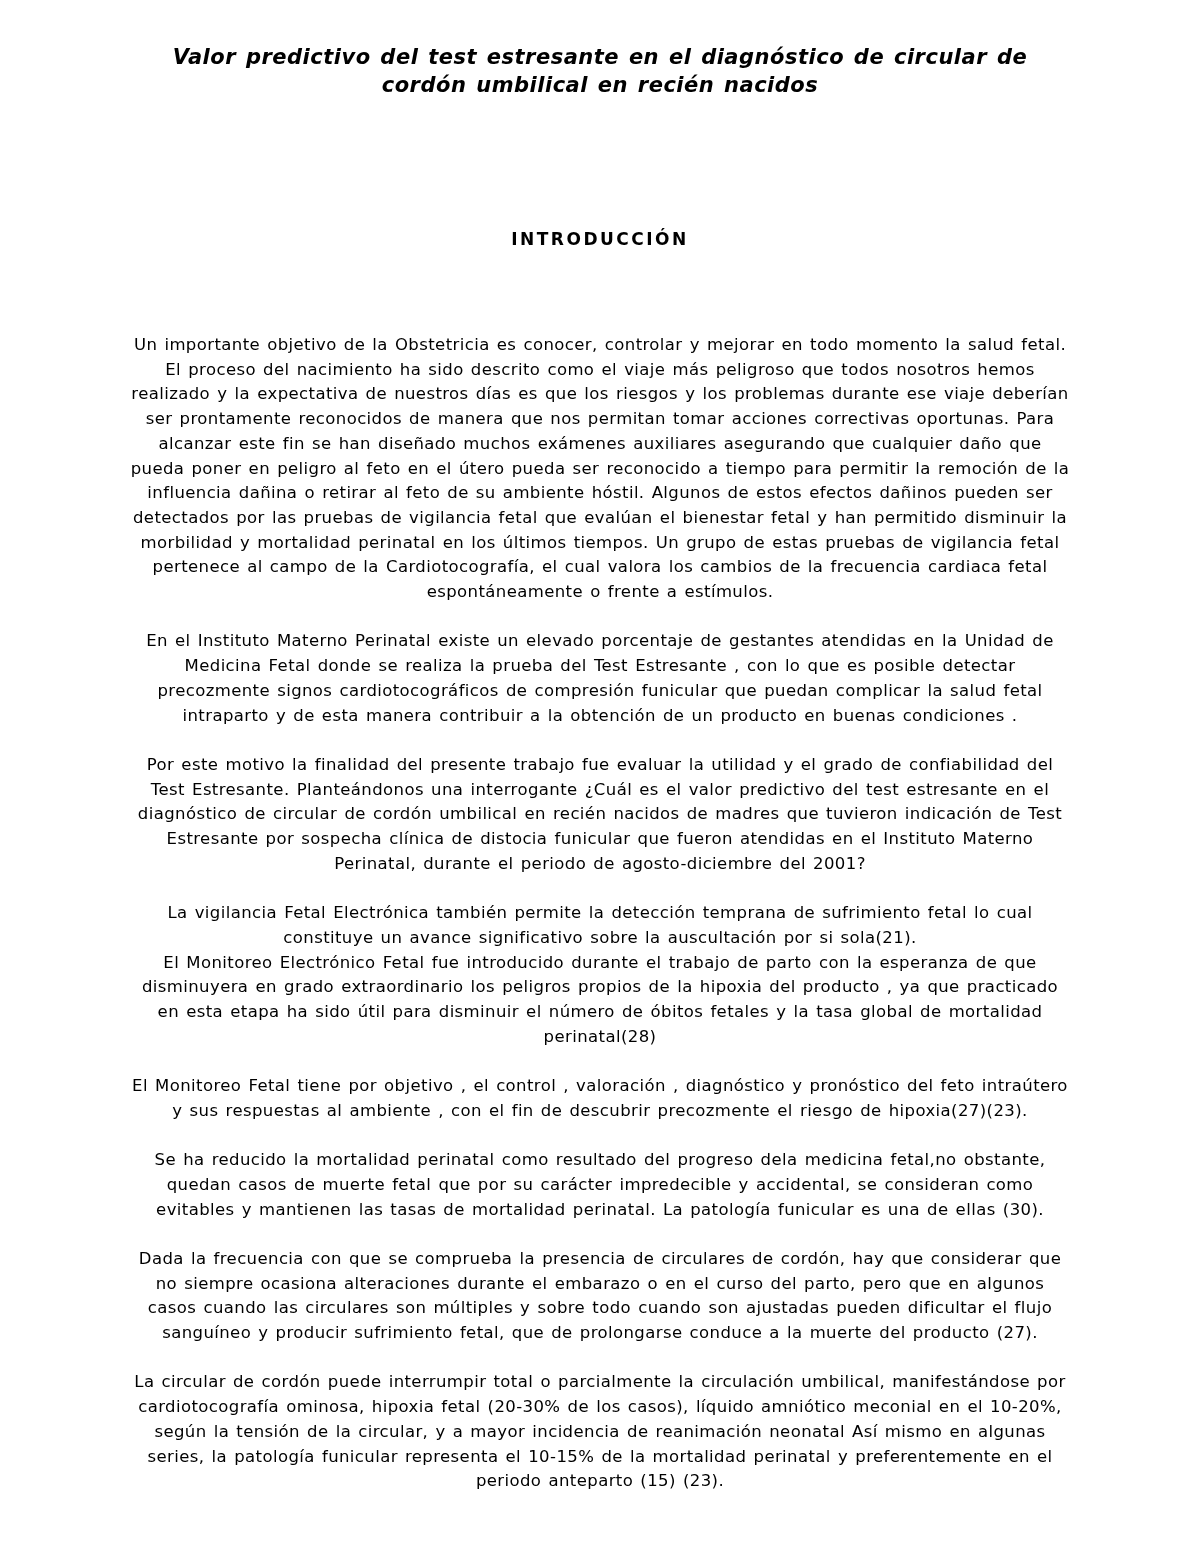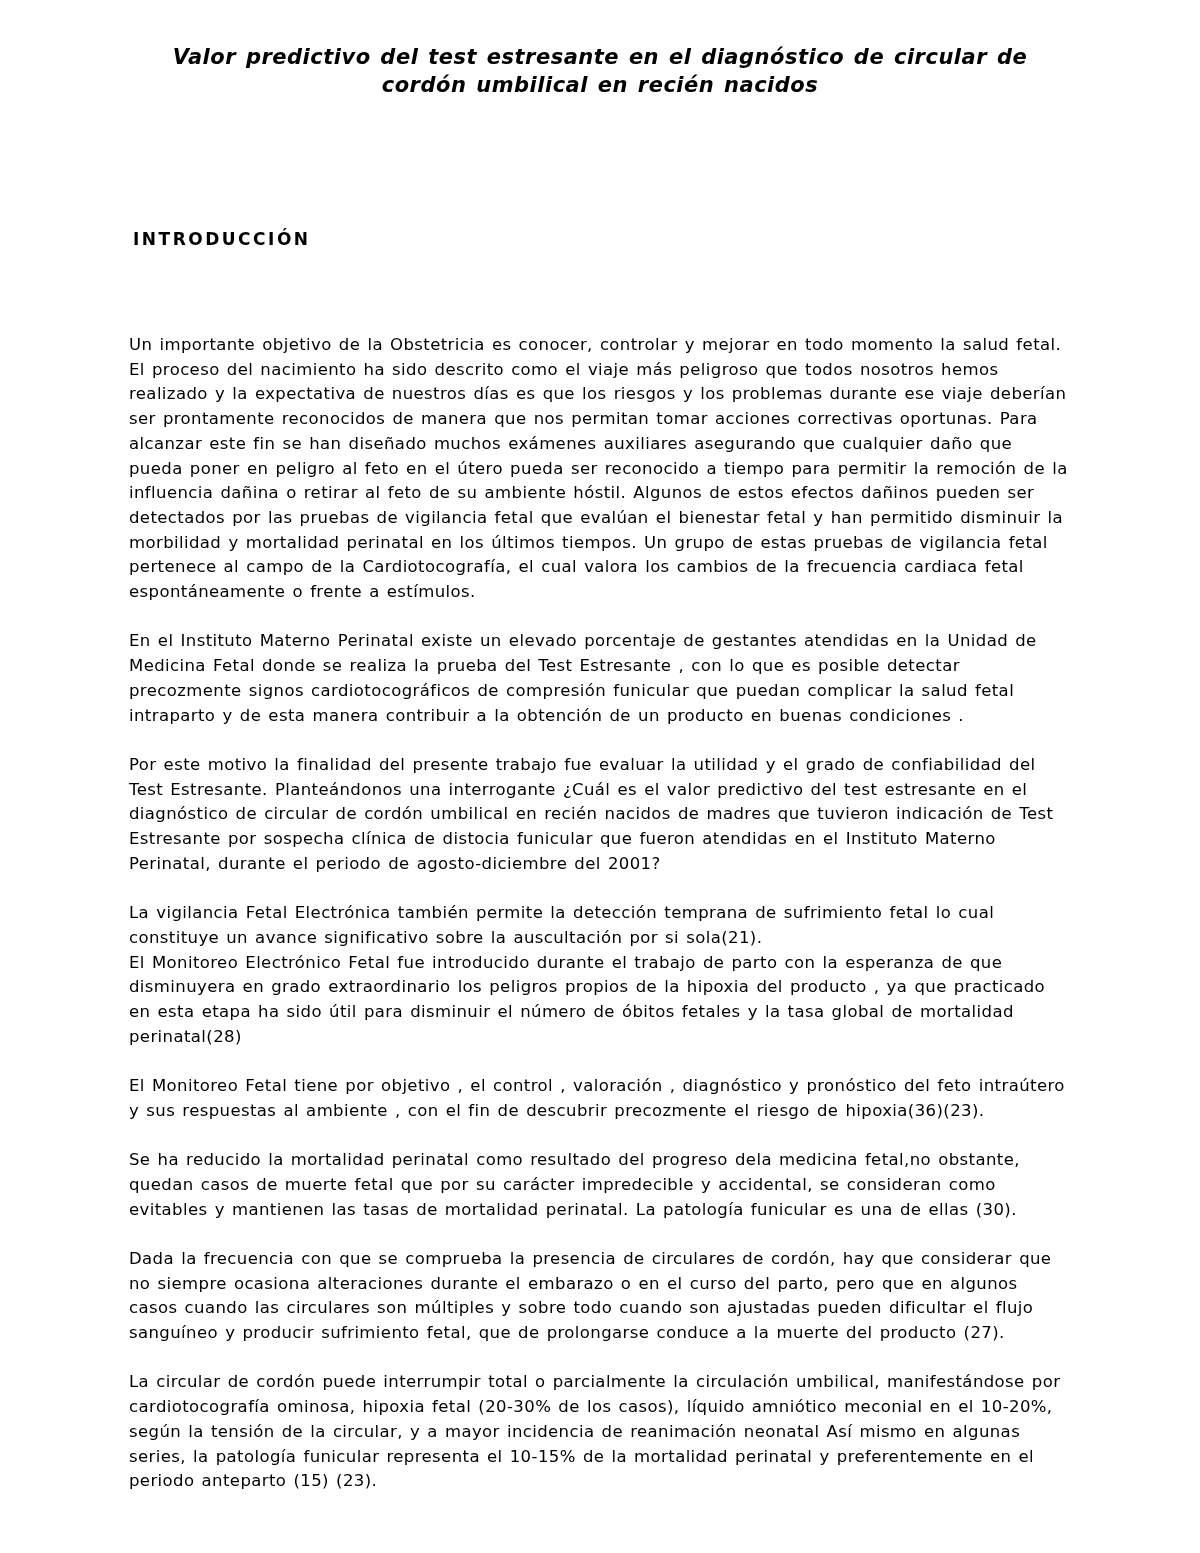--- a/index.html
+++ b/index.html
@@ -24,58 +24,59 @@
     font-style: italic;
     text-align: center;
     line-height: 28px;
     letter-spacing: 0.5px;
     word-spacing: 2px;
     margin: 0 0 0 0;
   }
   .section-heading {
     font-size: 17px;
     font-weight: bold;
+    text-align: center;
     letter-spacing: 2.5px;
     word-spacing: 4px;
-    margin: 4px;
+    margin: 16px;
   }
   .heading-intro {
     margin-top: 130px;
   }
   .heading-problem {
     margin-top: 15px;
   }
   .body-text {
     margin-top: 84px;
   }
   .para {
     font-size: 16.5px;
     line-height: 24.7px;
     letter-spacing: 0.4px;
     word-spacing: 1.5px;
     margin: 0 0 24.7px 0;
     white-space: pre-wrap;
-    text-align: left;
+    text-align: center;
   }
 </style>
 </head>
 <body>
 
 <div class="page">
 
   <h1 class="doc-title">Valor predictivo del test estresante en el diagnóstico de circular de cordón umbilical en recién nacidos</h1>
 
   <h2 class="section-heading heading-intro">INTRODUCCIÓN</h2>
 
   <div class="body-text">
     <p class="para">Un importante objetivo de la Obstetricia es conocer, controlar y mejorar en todo momento la salud fetal. El proceso del nacimiento ha sido descrito como el viaje más peligroso que todos nosotros hemos realizado y la expectativa de nuestros días es que los riesgos y los problemas durante ese viaje deberían ser prontamente reconocidos de manera que nos permitan tomar acciones correctivas oportunas. Para alcanzar este fin se han diseñado muchos exámenes auxiliares asegurando que cualquier daño que pueda poner en peligro al feto en el útero pueda ser reconocido a tiempo para permitir la remoción de la influencia dañina o retirar al feto de su ambiente hóstil. Algunos de estos efectos dañinos pueden ser detectados por las pruebas de vigilancia fetal que evalúan el bienestar fetal y han permitido disminuir la morbilidad y mortalidad perinatal en los últimos tiempos. Un grupo de estas pruebas de vigilancia fetal pertenece al campo de la Cardiotocografía, el cual valora los cambios de la frecuencia cardiaca fetal espontáneamente o frente a estímulos.</p>
     <p class="para">En el Instituto Materno Perinatal existe un elevado porcentaje de gestantes atendidas en la Unidad de Medicina Fetal donde se realiza la prueba del Test Estresante , con lo que es posible detectar precozmente signos cardiotocográficos de compresión funicular que puedan complicar la salud fetal intraparto y de esta manera contribuir a la obtención de un producto en buenas condiciones .</p>
     <p class="para">Por este motivo la finalidad del presente trabajo fue evaluar la utilidad y el grado de confiabilidad del Test Estresante. Planteándonos una interrogante ¿Cuál es el valor predictivo del test estresante en el diagnóstico de circular de cordón umbilical en recién nacidos de madres que tuvieron indicación de Test Estresante por sospecha clínica de distocia funicular que fueron atendidas en el Instituto Materno Perinatal, durante el periodo de agosto-diciembre del 2001?</p>
     <p class="para">La vigilancia Fetal Electrónica también permite la detección temprana de sufrimiento fetal lo cual constituye un avance significativo sobre la auscultación por si sola(21).
 El Monitoreo Electrónico Fetal fue introducido durante el trabajo de parto con la esperanza de que disminuyera en grado extraordinario los peligros propios de la hipoxia del producto , ya que practicado en esta etapa ha sido útil para disminuir el número de óbitos fetales y la tasa global de mortalidad perinatal(28)</p>
-    <p class="para">El Monitoreo Fetal tiene por objetivo , el control , valoración , diagnóstico y pronóstico del feto intraútero y sus respuestas al ambiente , con el fin de descubrir precozmente el riesgo de hipoxia(36)(23).</p>
+    <p class="para">El Monitoreo Fetal tiene por objetivo , el control , valoración , diagnóstico y pronóstico del feto intraútero y sus respuestas al ambiente , con el fin de descubrir precozmente el riesgo de hipoxia(27)(23).</p>
     <p class="para">Se ha reducido la mortalidad perinatal como resultado del progreso dela medicina fetal,no obstante, quedan casos de muerte fetal que por su carácter impredecible y accidental, se consideran como evitables y mantienen las tasas de mortalidad perinatal. La patología funicular es una de ellas (30).</p>
     <p class="para">Dada la frecuencia con que se comprueba la presencia de circulares de cordón, hay que considerar que no siempre ocasiona alteraciones durante el embarazo o en el curso del parto, pero que en algunos casos cuando las circulares son múltiples y sobre todo cuando son ajustadas pueden dificultar el flujo sanguíneo y producir sufrimiento fetal, que de prolongarse conduce a la muerte del producto (27).</p>
     <p class="para">La circular de cordón puede interrumpir total o parcialmente la circulación umbilical, manifestándose por cardiotocografía ominosa, hipoxia fetal (20-30% de los casos), líquido amniótico meconial en el 10-20%, según la tensión de la circular, y a mayor incidencia de reanimación neonatal Así mismo en algunas series, la patología funicular representa el 10-15% de la mortalidad perinatal y preferentemente en el periodo anteparto (15) (23).</p>
   </div>
 
 
 </div>
 
 </body></html>

